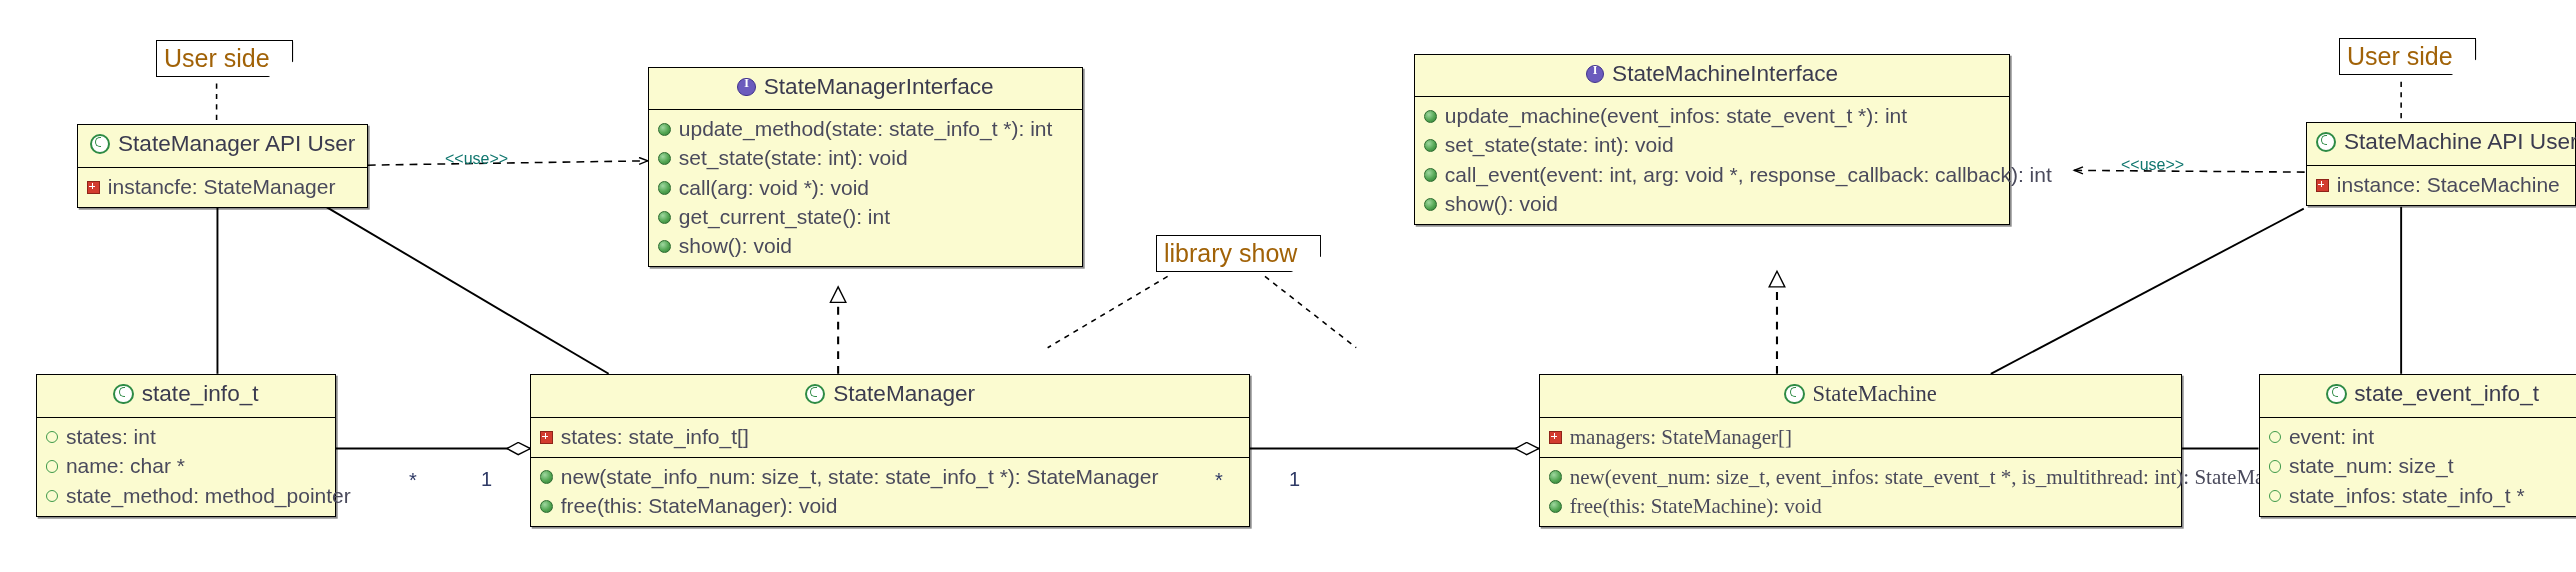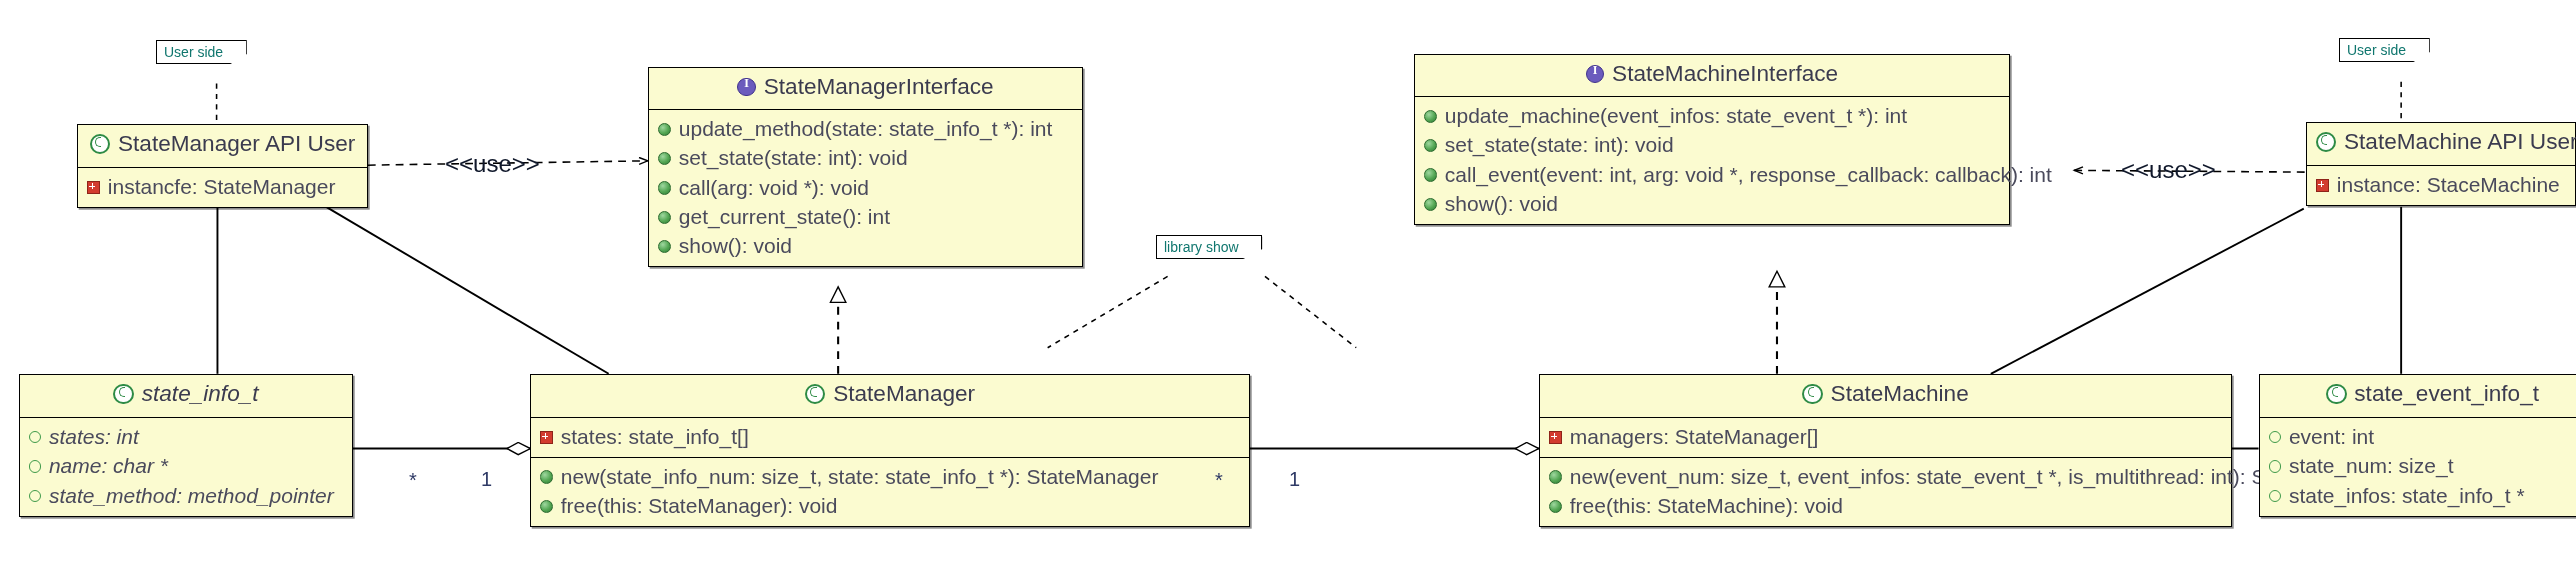--- a/index.html
+++ b/index.html
@@ -132,31 +132,31 @@
     align-items: center;
     gap: 7.8px;
   }
   
   .note {
     position: absolute;
     background: #ffffff;
     border: 1.7px solid #000000;
     box-sizing: border-box;
     box-shadow: 1.7px 1.7px 0 rgba(0,0,0,0.45);
-    font-size: 14px;
-    color: #0f766e;
+    font-size: 25px;
+    color: #a16207;
     padding: 2.6px 22.6px 3.5px 7px;
     white-space: nowrap;
     clip-path: polygon(0 0, 100% 0, 100% 58%, 82% 100%, 0 100%);
   }
   
   .lbl {
     position: absolute;
-    font-size: 24px;
-    color: #0f172a;
+    font-size: 16px;
+    color: #0f766e;
     white-space: nowrap;
   }
   .lbl-mult {
     position: absolute;
     font-size: 20px;
     color: #2f3a66;
   }
 </style>
 </head>
 <body>
@@ -314,21 +314,21 @@
       </span>
     </div>
     <div class="uml-compartment uml-sep-thin">
       <div class="uml-row">
         <span class="gl gl-priv-field"></span>
         <span>instance: StaceMachine</span>
       </div>
     </div>
   </div>
 
-  <div class="uml-box" style="left:19px; top:374px; width:334px;font-style:italic;">
+  <div class="uml-box" style="left:36px; top:374px; width:300px;">
     <div class="uml-title">
       <span class="title-inner">
         <span class="gl gl-class"></span>
         <span>state_info_t</span>
       </span>
     </div>
     <div class="uml-compartment uml-sep">
       <div class="uml-row">
         <span class="gl gl-pub-field"></span>
         <span>states: int</span>
@@ -362,21 +362,21 @@
         <span class="gl gl-pub-method"></span>
         <span>new(state_info_num: size_t, state: state_info_t *): StateManager</span>
       </div>
       <div class="uml-row">
         <span class="gl gl-pub-method"></span>
         <span>free(this: StateManager): void</span>
       </div>
     </div>
   </div>
 
-  <div class="uml-box" style="left:1539px; top:374px; width:693px;">
+  <div class="uml-box" style="left:1539px; top:374px; width:643px;font-family:Liberation Serif, serif;">
     <div class="uml-title">
       <span class="title-inner">
         <span class="gl gl-class"></span>
         <span>StateMachine</span>
       </span>
     </div>
     <div class="uml-compartment uml-sep">
       <div class="uml-row">
         <span class="gl gl-priv-field"></span>
         <span>managers: StateManager[]</span>

